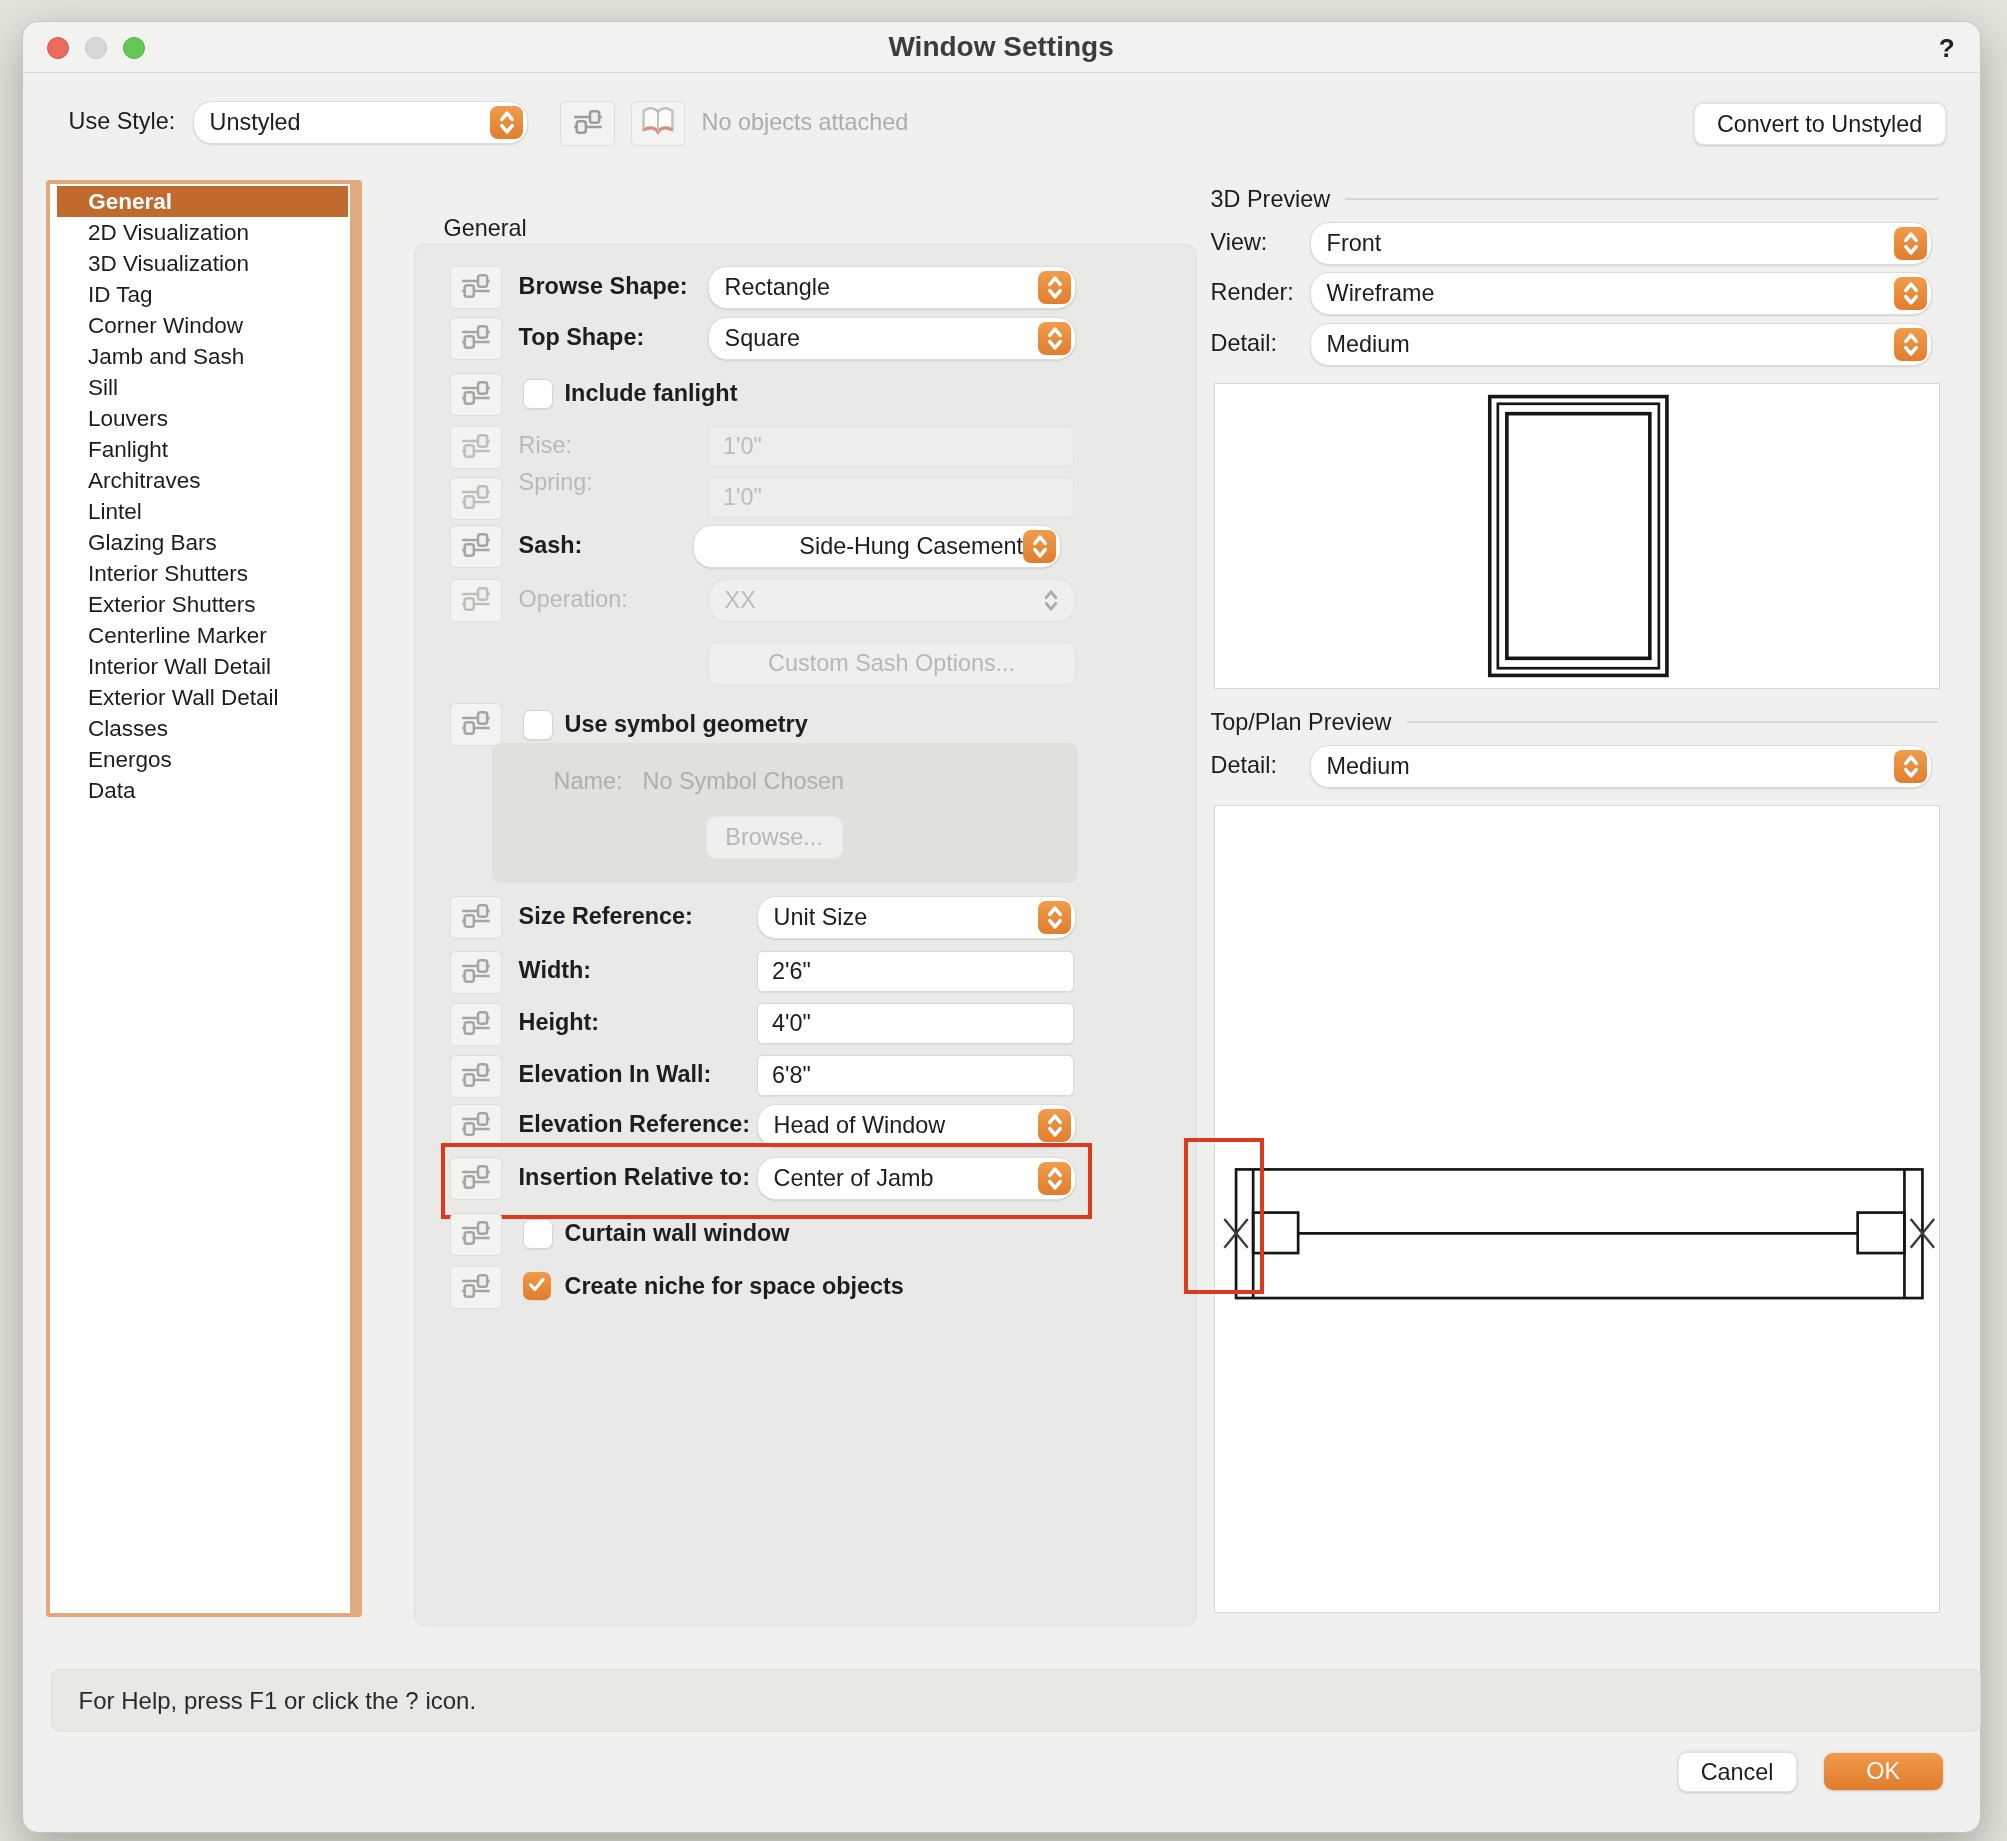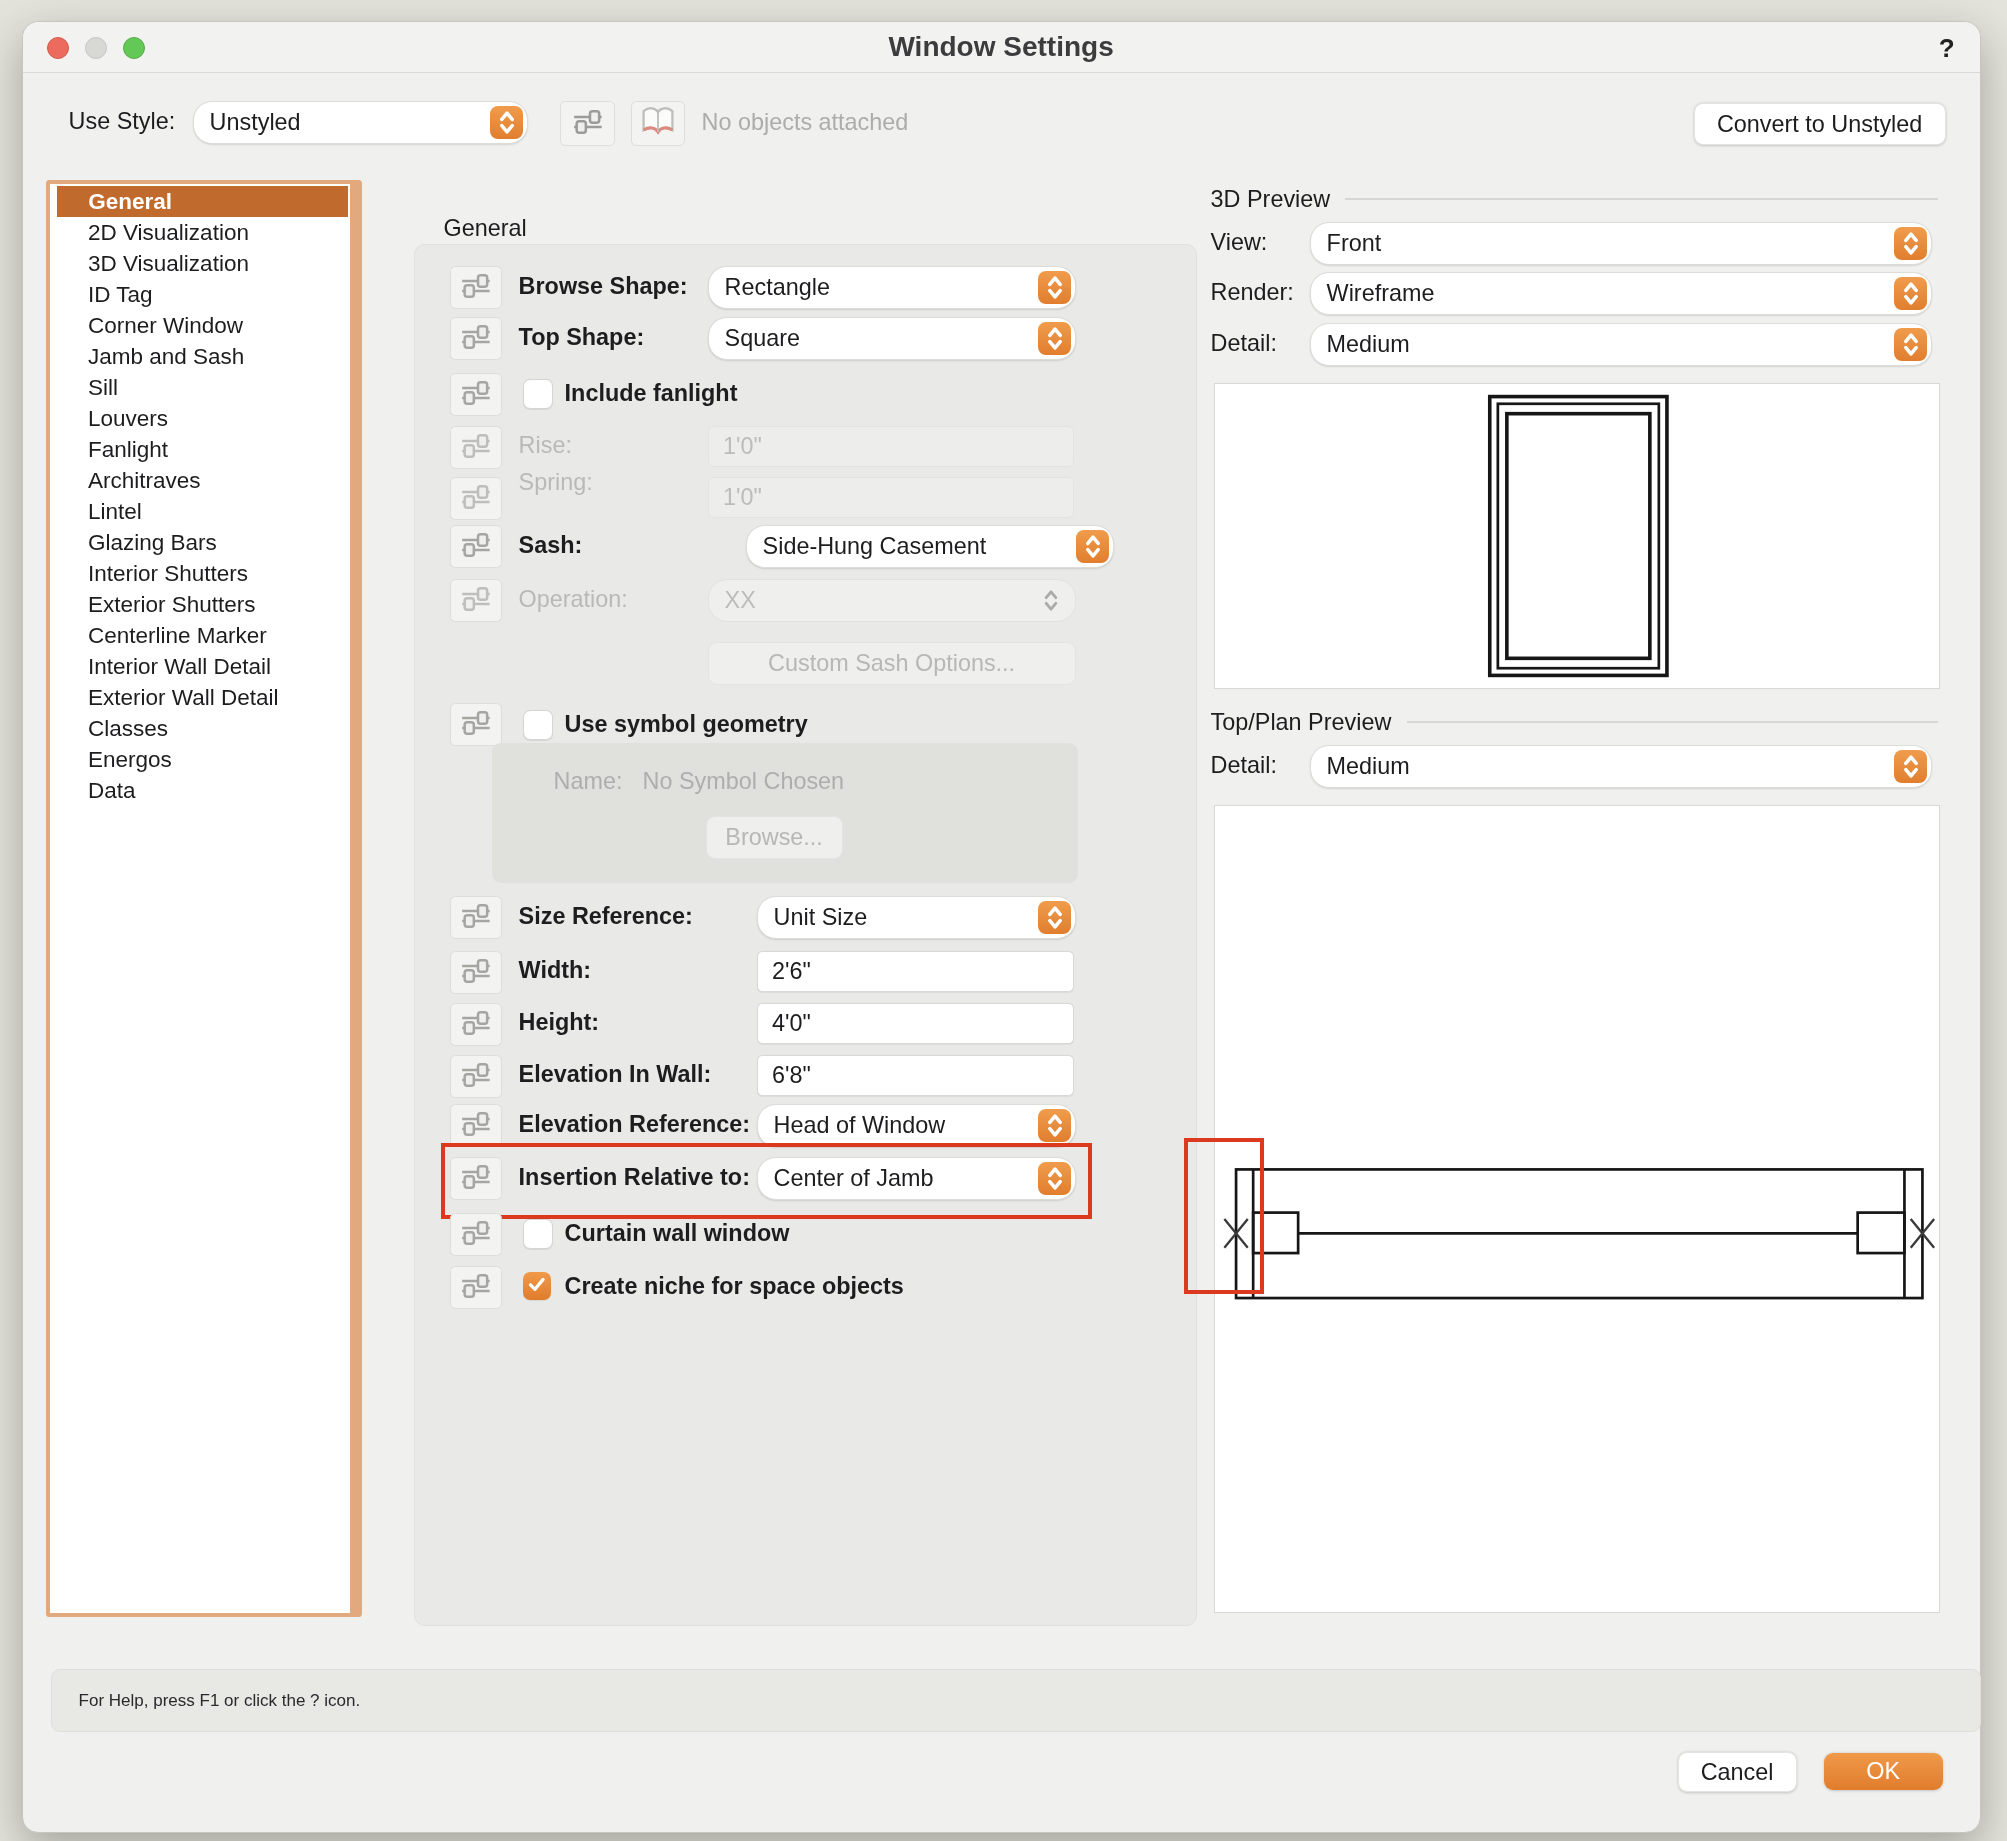--- a/index.html
+++ b/index.html
@@ -56,21 +56,21 @@
   .sb-row{height:31px;line-height:31px;font-size:22.5px;padding-left:38px;white-space:nowrap;}
   .sb-row.sel{background:#C16A2D;color:#FFFFFF;font-weight:bold;margin:0 1.8px 0 7.2px;padding-left:31px;}
   .panel{left:391px;top:222px;width:781px;height:1380px;background:#E9E9E7;
     border:0.9px solid #E0E0DD;border-radius:10.8px;}
   .subpanel{background:#E0E0DD;border-radius:9px;}
   .sect-line{height:1.8px;background:#D6D6D2;}
   .previewbox{background:#FFFFFF;border:1.8px solid #D8D8D4;}
   .redbox{border:4.5px solid #DC3A1F;background:transparent;}
   .helpbar{left:28px;top:1647px;width:1928px;height:61px;background:#E8E8E5;
     border:0.9px solid #DEDEDA;border-radius:9px;}
-  .helptext{font-size:17px;color:#2A2A2C;line-height:61px;padding-left:27px;}
+  .helptext{font-size:24px;color:#2A2A2C;line-height:61px;padding-left:27px;}
 </style>
 </head>
 <body>
 
 <div class="abs dialog">
 
   <div class="abs titlebar"></div>
   <div class="abs light" style="left:24px;background:#EC6A5E;border:0.9px solid #D35A4C;"></div>
   <div class="abs light" style="left:62px;background:#D8D8D5;border:0.9px solid #C6C6C2;"></div>
   <div class="abs light" style="left:100px;background:#64C856;border:0.9px solid #53AE45;"></div>
@@ -224,21 +224,21 @@
       <span><svg viewBox="0 0 54 44" width="45" height="38">
           <g stroke="#A5A5A2" stroke-width="3" fill="#EFEFED">
             <line x1="11" y1="16" x2="44" y2="16"></line>
             <rect x="30" y="9" width="11" height="14" rx="3"></rect>
             <line x1="11" y1="28" x2="44" y2="28"></line>
             <rect x="14" y="21" width="11" height="14" rx="3"></rect>
           </g>
         </svg></span>
     </div>
   <div class="abs lbl" style="left:496px;top:503px;height:41px;line-height:41px;font-weight:bold;">Sash:</div>
-  <div class="abs dd" style="left:723px;top:503px;width:366px;">
+  <div class="abs dd" style="left:670px;top:503px;width:366px;text-align:right;">
     <span class="dd-text">Side-Hung Casement</span>
     <span class="stepper">
         <svg viewBox="0 0 18 26" width="20" height="27">
           <path d="M4 10 L9 4 L14 10" fill="none" stroke="#fff" stroke-width="3.4" stroke-linecap="round" stroke-linejoin="round"></path>
           <path d="M4 16 L9 22 L14 16" fill="none" stroke="#fff" stroke-width="3.4" stroke-linecap="round" stroke-linejoin="round"></path>
         </svg>
       </span>
   </div>
 
   <div class="abs iconbtn" style="left:427px;top:557px;">

